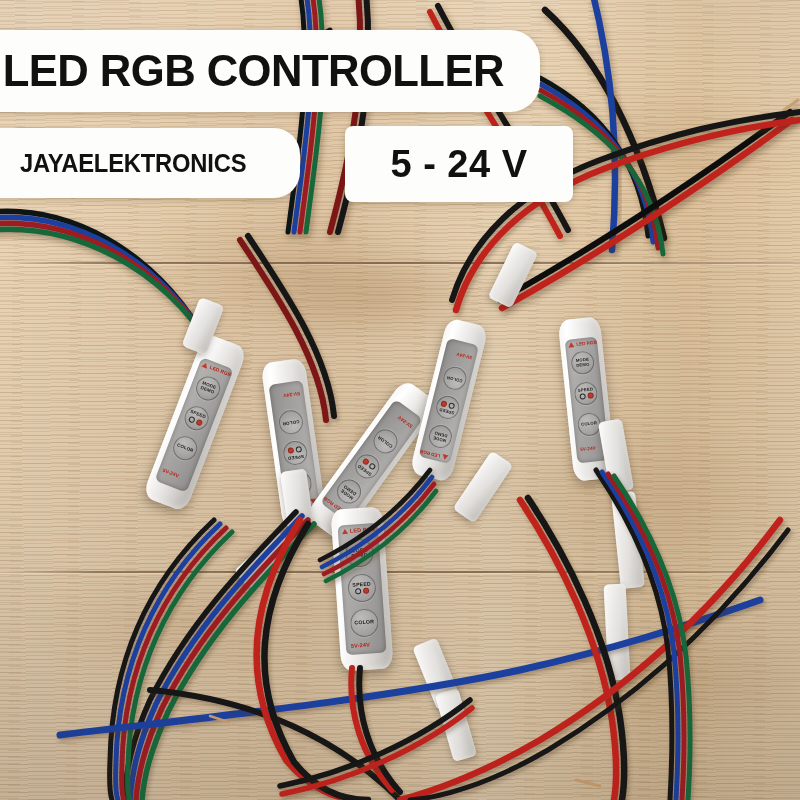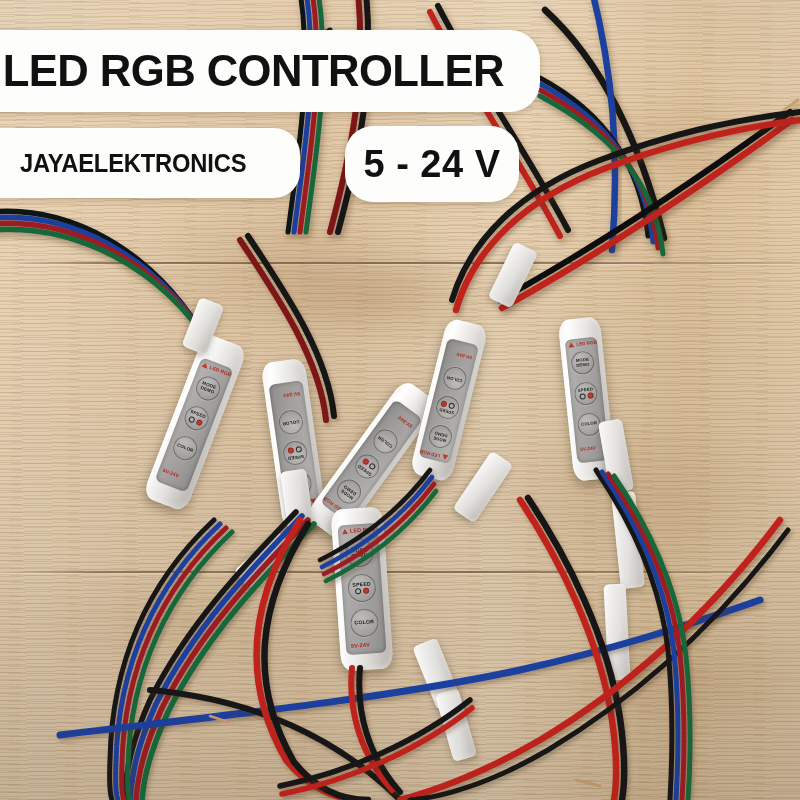--- a/index.html
+++ b/index.html
@@ -80,21 +80,21 @@
   #badge-title .t{
     font-size:45px;font-weight:bold;color:#111;
     letter-spacing:-.6px;transform:scaleX(.97);white-space:nowrap;
     font-family:"Liberation Sans", sans-serif;
   }
   #badge-brand{left:-34px;top:128px;width:334px;height:70px;border-radius:26px;}
   #badge-brand .t{
     font-size:25px;font-weight:bold;color:#111;letter-spacing:-.2px;
     transform:scaleX(.95);white-space:nowrap;
   }
-  #badge-voltage{left:345px;top:126px;width:174px;height:76px;border-radius:28px;}
+  #badge-voltage{left:345px;top:126px;width:228px;height:76px;border-radius:8px;}
   #badge-voltage .t{
     font-size:38px;font-weight:bold;color:#111;letter-spacing:.5px;white-space:nowrap;
   }
 </style>
 </head>
 <body>
 
 <div id="stage">
 
   <div class="wood"></div>

